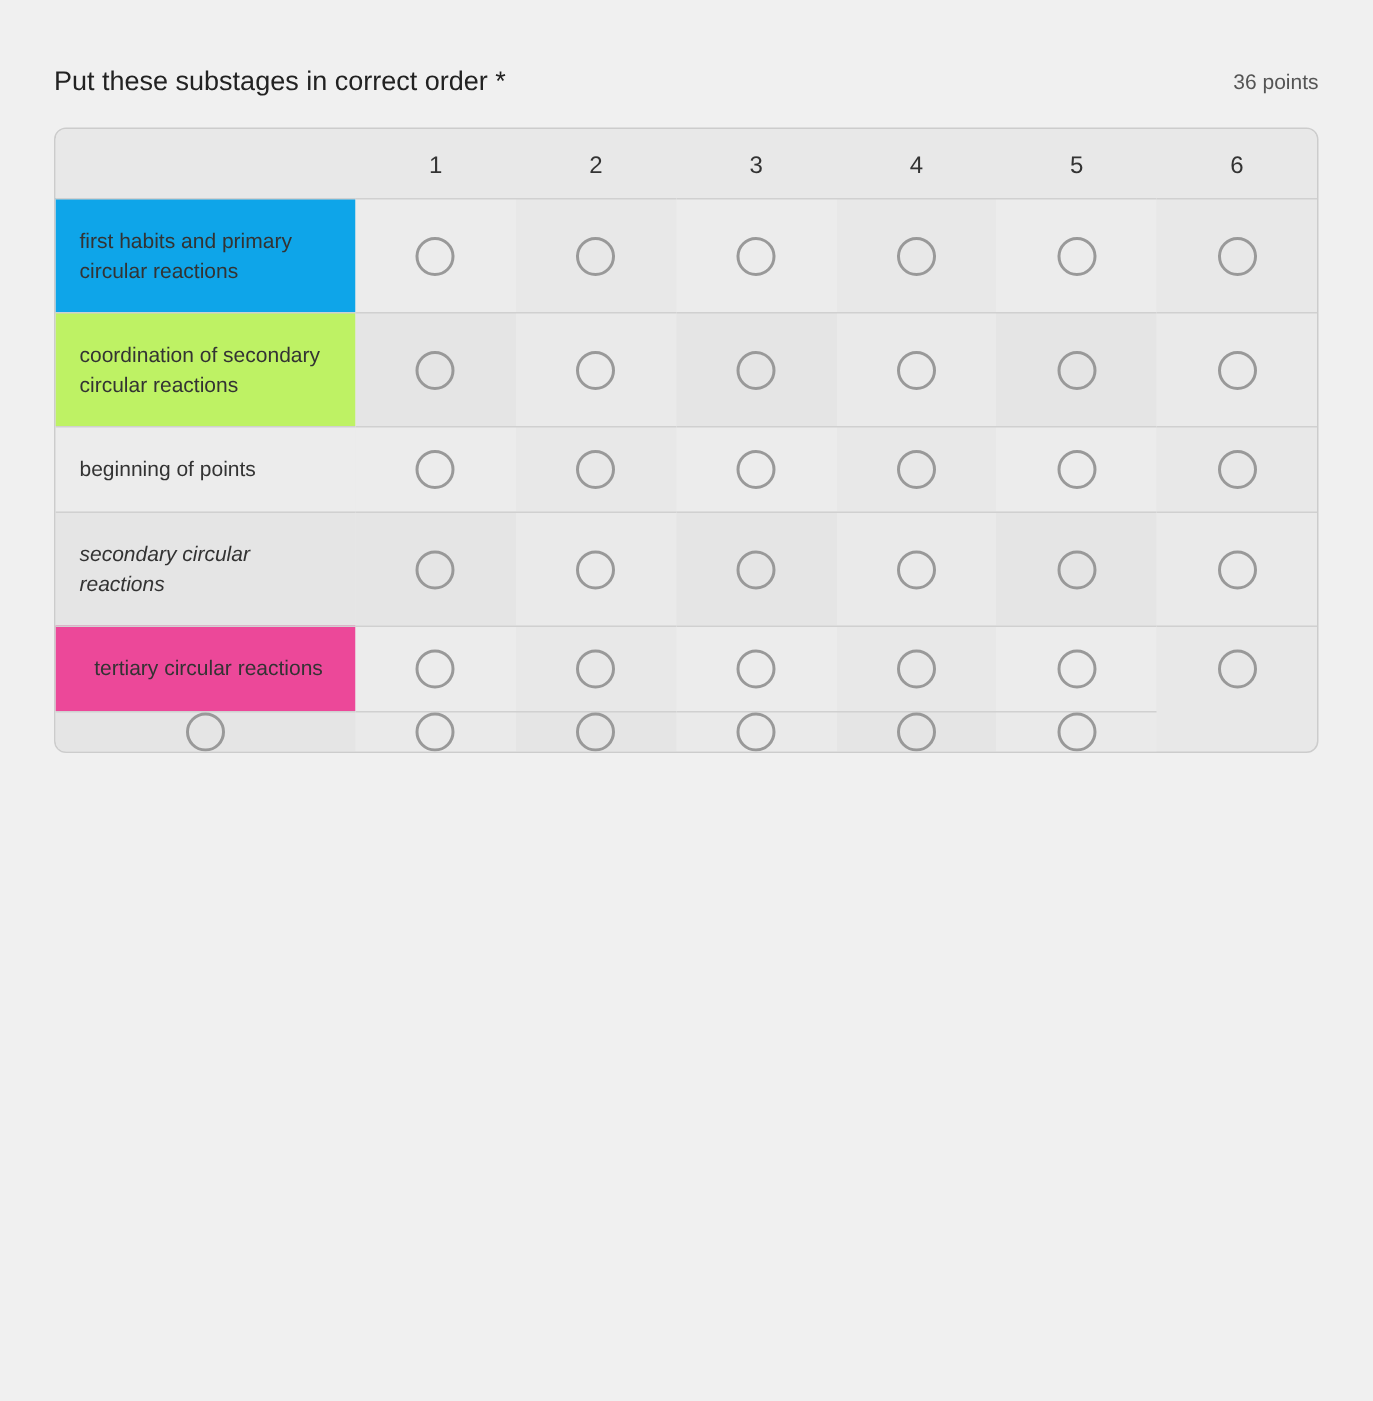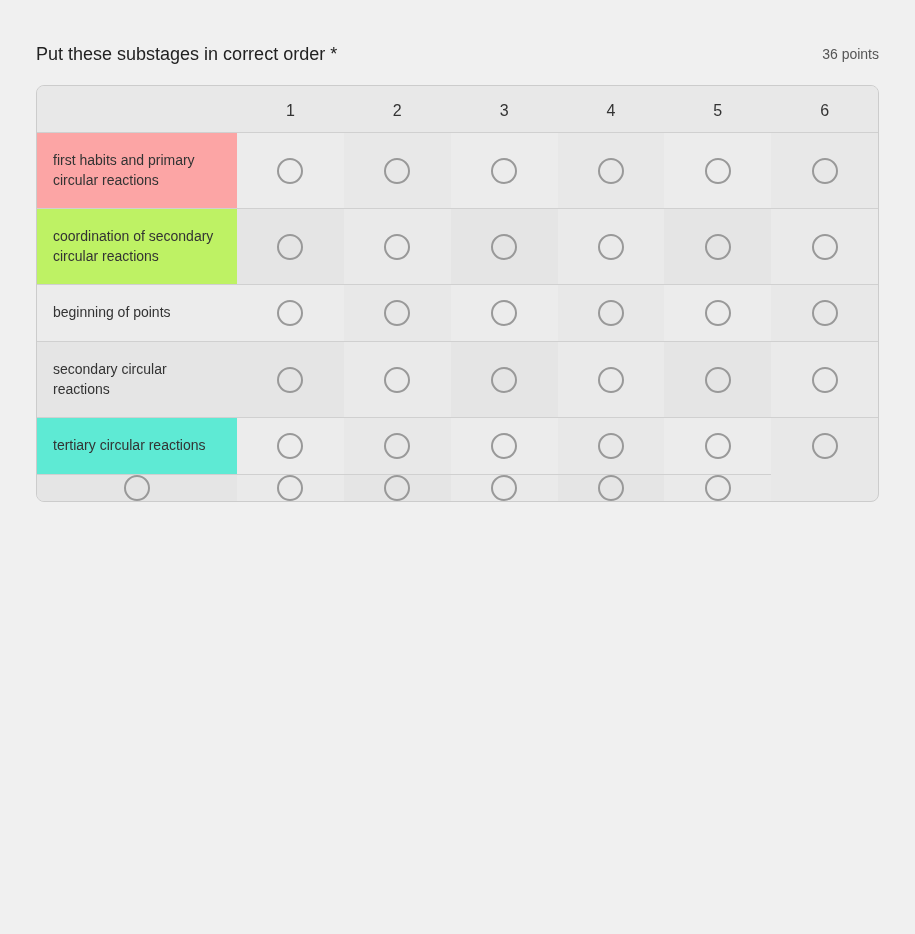--- a/index.html
+++ b/index.html
@@ -132,21 +132,21 @@
     <div class="table-grid">
 
       <div class="header-label-cell"></div>
       <div class="header-cell">1</div>
       <div class="header-cell">2</div>
       <div class="header-cell">3</div>
       <div class="header-cell">4</div>
       <div class="header-cell">5</div>
       <div class="header-cell">6</div>
 
-      <div class="row-label-cell" style="background:#fca5a5;">first habits and primary circular reactions</div>
+      <div class="row-label-cell" style="background:#0ea5e9;">first habits and primary circular reactions</div>
       <div class="radio-cell" style="background:#ececec;">
         <input class="radio-input" type="radio" name="row-first-habits" value="1" style="">
       </div>
       <div class="radio-cell" style="background:#e8e8e8;">
         <input class="radio-input" type="radio" name="row-first-habits" value="2" style="">
       </div>
       <div class="radio-cell" style="background:#ececec;">
         <input class="radio-input" type="radio" name="row-first-habits" value="3" style="">
       </div>
       <div class="radio-cell" style="background:#e8e8e8;">
@@ -192,41 +192,41 @@
       <div class="radio-cell" style="background:#e8e8e8;">
         <input class="radio-input" type="radio" name="row-beginning" value="4" style="">
       </div>
       <div class="radio-cell" style="background:#ececec;">
         <input class="radio-input" type="radio" name="row-beginning" value="5" style="">
       </div>
       <div class="radio-cell" style="background:#e8e8e8;">
         <input class="radio-input" type="radio" name="row-beginning" value="6" style="">
       </div>
 
-      <div class="row-label-cell" style="background:#e5e5e5;">secondary circular reactions</div>
+      <div class="row-label-cell" style="background:#e5e5e5;font-style:italic;">secondary circular reactions</div>
       <div class="radio-cell" style="background:#e5e5e5;">
         <input class="radio-input" type="radio" name="row-secondary" value="1" style="">
       </div>
       <div class="radio-cell" style="background:#eaeaea;">
         <input class="radio-input" type="radio" name="row-secondary" value="2" style="">
       </div>
       <div class="radio-cell" style="background:#e5e5e5;">
         <input class="radio-input" type="radio" name="row-secondary" value="3" style="">
       </div>
       <div class="radio-cell" style="background:#eaeaea;">
         <input class="radio-input" type="radio" name="row-secondary" value="4" style="">
       </div>
       <div class="radio-cell" style="background:#e5e5e5;">
         <input class="radio-input" type="radio" name="row-secondary" value="5" style="">
       </div>
       <div class="radio-cell" style="background:#eaeaea;">
         <input class="radio-input" type="radio" name="row-secondary" value="6" style="">
       </div>
 
-      <div class="row-label-cell" style="background:#5eead4;">tertiary circular reactions</div>
+      <div class="row-label-cell" style="background:#ec4899;text-align:center;">tertiary circular reactions</div>
       <div class="radio-cell" style="background:#ececec;">
         <input class="radio-input" type="radio" name="row-tertiary" value="1" style="">
       </div>
       <div class="radio-cell" style="background:#e8e8e8;">
         <input class="radio-input" type="radio" name="row-tertiary" value="2" style="">
       </div>
       <div class="radio-cell" style="background:#ececec;">
         <input class="radio-input" type="radio" name="row-tertiary" value="3" style="">
       </div>
       <div class="radio-cell" style="background:#e8e8e8;">

